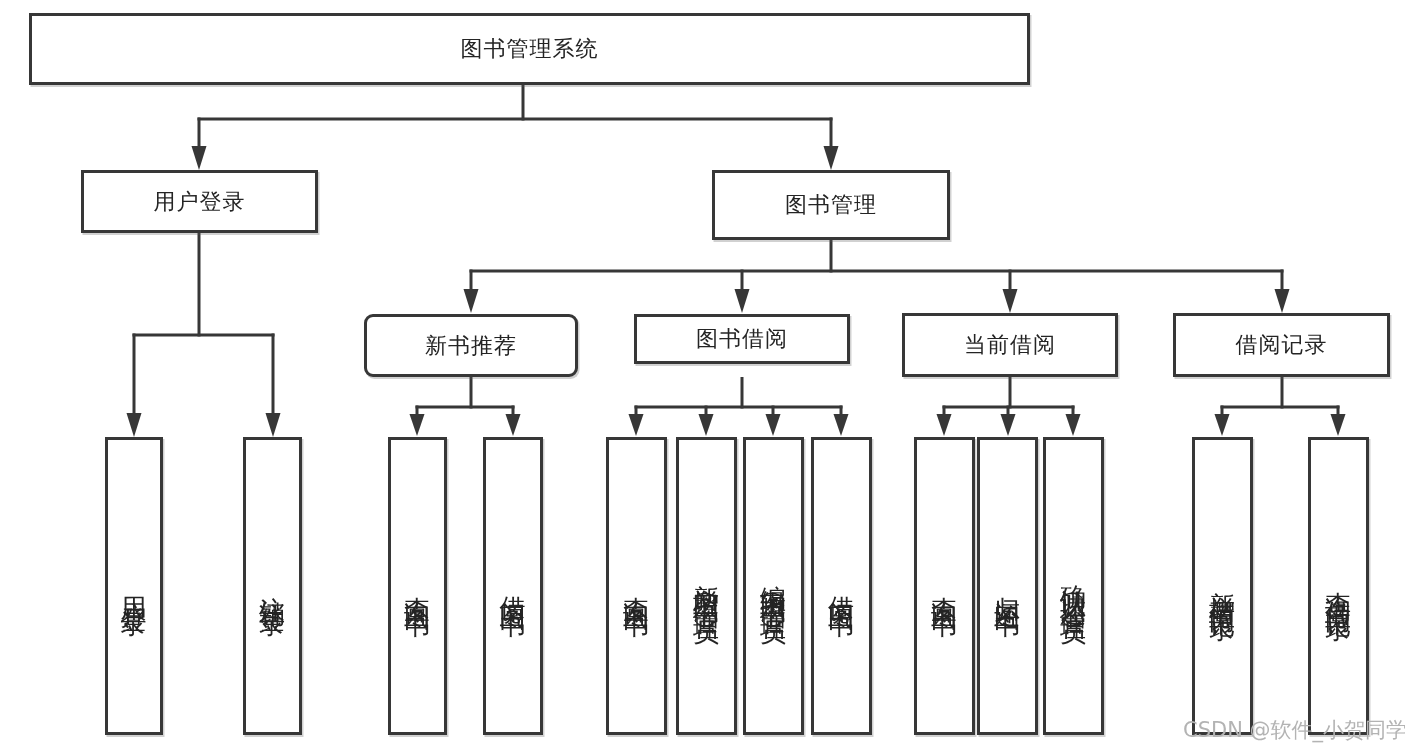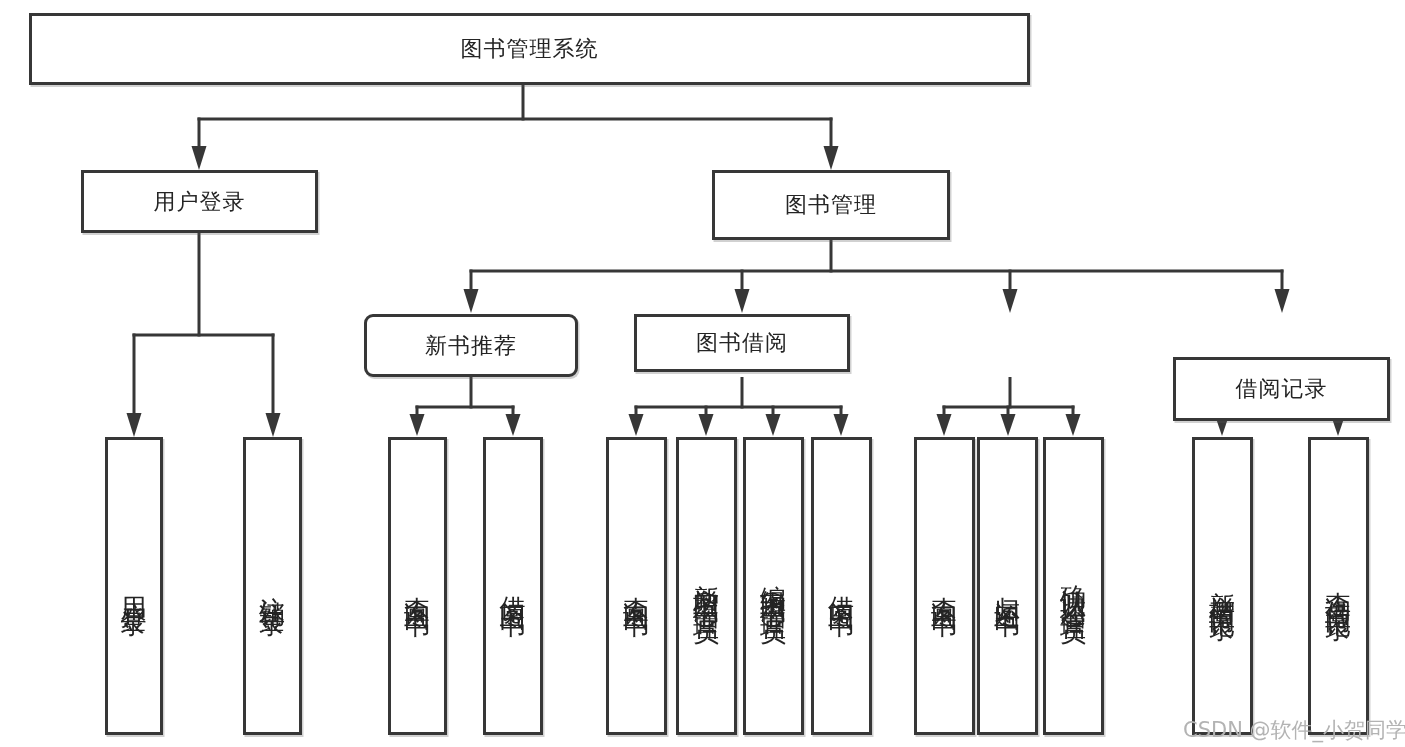--- a/index.html
+++ b/index.html
@@ -125,22 +125,23 @@
       <polygon points="1330.5,414 1345.5,414 1338,436"></polygon>
     </g>
   </svg>
 
   <div class="box" style="left:23px; top:13px; width:1001px; height:72px;margin-left:6px;">图书管理系统</div>
 
   <div class="box" style="left:81px; top:170px; width:237px; height:63px;">用户登录</div>
   <div class="box" style="left:712px; top:170px; width:238px; height:70px;">图书管理</div>
 
   <div class="box" style="left:364px; top:314px; width:214px; height:63px;border-radius:9px;">新书推荐</div>
-  <div class="box" style="left:634px; top:314px; width:216px; height:58px;">图书借阅</div>
-  <div class="box" style="left:1173px; top:313px; width:217px; height:64px;margin-top:44px;">借阅记录</div>
+  <div class="box" style="left:634px; top:314px; width:216px; height:50px;">图书借阅</div>
+  <div class="box" style="left:902px; top:313px; width:216px; height:64px;">当前借阅</div>
+  <div class="box" style="left:1173px; top:313px; width:217px; height:64px;">借阅记录</div>
 
   <div class="box vbox" style="left:105px; top:437px; width:58px; height:298px;">
     <span>用户登录</span>
   </div>
   <div class="box vbox" style="left:243px; top:437px; width:59px; height:298px;">
     <span>注销登录</span>
   </div>
 
   <div class="box vbox" style="left:388px; top:437px; width:59px; height:298px;">
     <span>查询图书</span>

